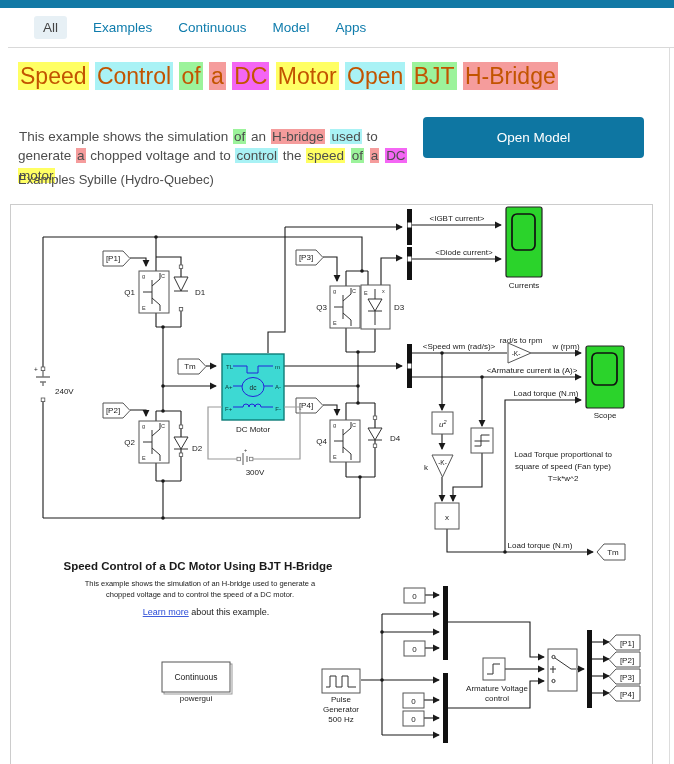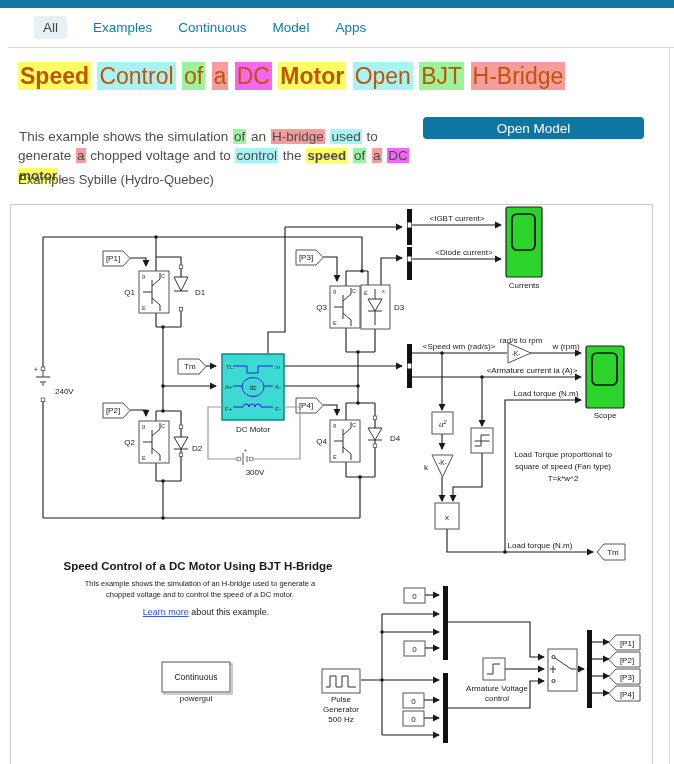--- a/index.html
+++ b/index.html
@@ -7,26 +7,26 @@
        font-family:"Liberation Sans",sans-serif;color:#4d4d4d;}
   .topbar{position:absolute;left:0;top:0;width:674px;height:8px;background:#1279a5;}
   .nav{position:absolute;left:8px;top:8px;width:674px;height:40px;background:#fff;
        border-bottom:1px solid #d9d9d9;display:flex;align-items:center;
        padding-left:26px;box-sizing:border-box;gap:26px;font-size:13.5px;}
   .nav .tab{color:#0f7cac;cursor:pointer;}
   .nav .tab.active{color:#444;background:#e7f0f5;padding:4px 9px;border-radius:3px;}
   h1.pagetitle{position:absolute;left:18px;top:63px;margin:0;font-size:23px;
        font-weight:normal;color:#c25400;white-space:nowrap;}
   h1.pagetitle span{padding:1px 2px;}
-  .hl-y{background:#ffff63;font-weight:bold;} .hl-c{background:#a9f2f5;} .hl-g{background:#9cf39b;text-align:right;}
+  .hl-y{background:#ffff63;} .hl-c{background:#a9f2f5;} .hl-g{background:#9cf39b;text-align:right;}
   .hl-s{background:#f59c9c;} .hl-m{background:#f466f4;}
   .desc{position:absolute;left:18px;top:113px;width:398px;font-size:13.5px;
        line-height:1.45;color:#4d4d4d;}
   .desc span{padding:0 1px;}
-  .open-btn{position:absolute;left:423px;top:117px;width:221px;height:22px;
+  .open-btn{position:absolute;left:423px;top:117px;width:221px;height:41px;
        background:#0e76a2;color:#fff;border:none;border-radius:4px;font-size:13.5px;
        font-family:"Liberation Sans",sans-serif;cursor:pointer;}
   .author{position:absolute;left:18px;top:172px;font-size:13px;color:#4d4d4d;}
   .diagram-wrap{position:absolute;left:0;top:196px;width:674px;height:568px;}
   svg text{font-family:"Liberation Sans",sans-serif;fill:#1a1a1a;}
   .dt{font-size:8px;} .dts{font-size:6.5px;} .dtt{font-size:5.5px;fill:#333;}
   .mt{font-size:6px;fill:#073a37;}
   .wire{stroke:#1a1a1a;stroke-width:1.1;fill:none;}
   .gwire{stroke:#9a9a9a;stroke-width:1.2;fill:none;}
   .blk{fill:#ffffff;stroke:#555;stroke-width:1;}

